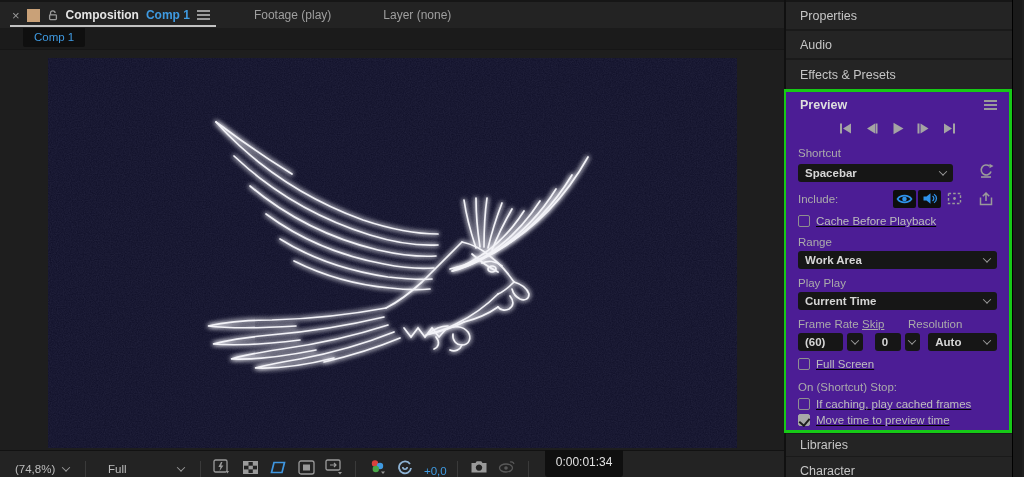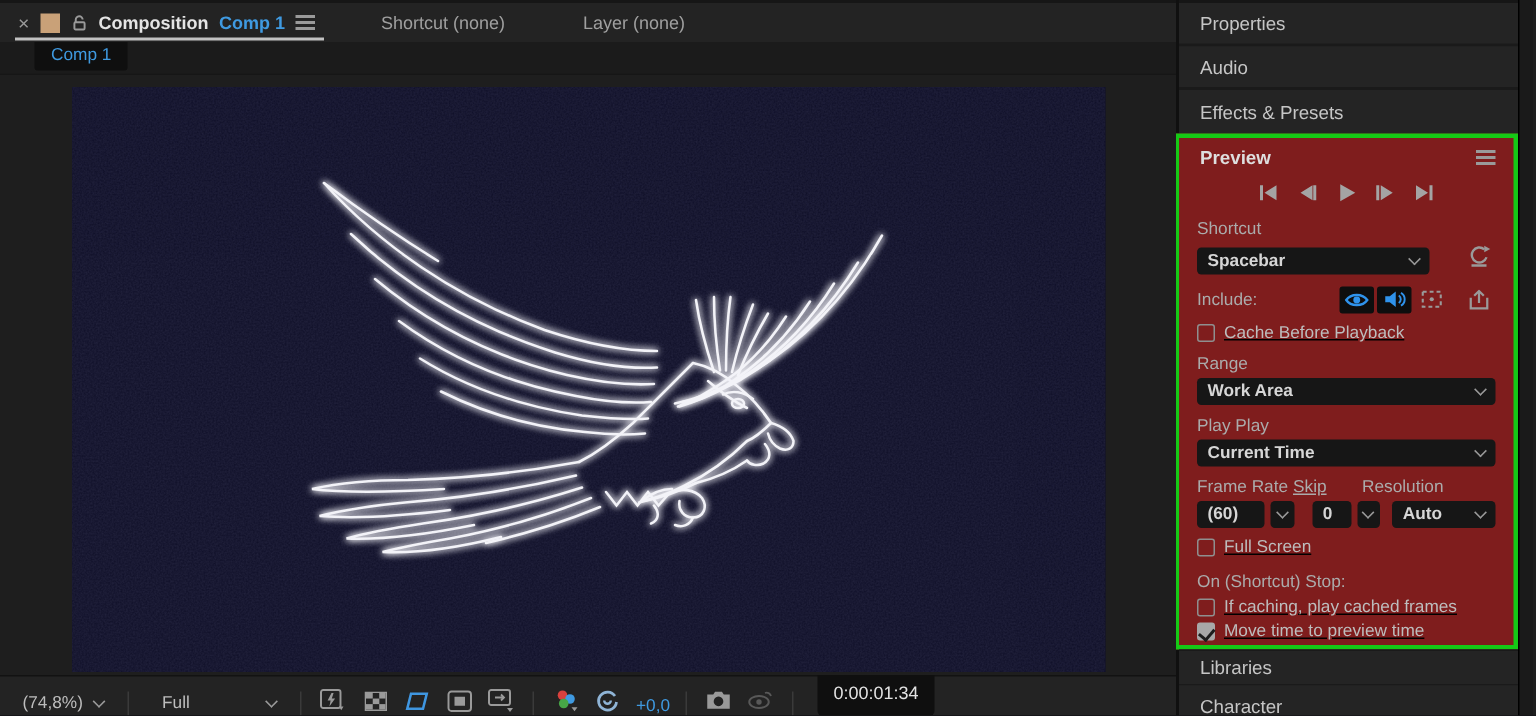--- a/index.html
+++ b/index.html
@@ -38,21 +38,21 @@
   .tbtn { width:22px; height:20px; display:flex; align-items:center; justify-content:center; flex-shrink:0; }
   .exposure-val { color:#3f9ae1; font-size:11.5px; margin-left:2px; }
   .timecode { background:#0f0f0f; color:#e2e2e2; font-size:12px; padding:8px 11px; border-radius:3px; margin-left:6px; }
 
   
   .right { width:226px; display:flex; flex-direction:column; background:#232323; border-top:2px solid #161616; }
   .phead { height:29px; display:flex; align-items:center; padding-left:14px; font-size:12.5px; color:#c6c6c6; background:#242424; border-bottom:2px solid #1a1a1a; flex-shrink:0; }
   .phead-bottom { border-bottom:1px solid #1a1a1a; border-top:1px solid #1a1a1a; height:24px; }
   .phead-last { flex:1; border-bottom:none; align-items:flex-start; padding-top:7px; height:auto; }
 
-  .preview-box { height:344px; border:3px solid #16c916; margin-left:-3px; background:#7f1d1d; overflow:hidden; display:flex; flex-direction:column; flex-shrink:0; }
+  .preview-box { height:344px; border:3px solid #16c916; margin-left:-3px; background:#4c1d95; overflow:hidden; display:flex; flex-direction:column; flex-shrink:0; }
   .pv-head { height:25px; display:flex; align-items:center; justify-content:space-between; padding:0 12px 0 14px; }
   .pv-title { font-size:12.5px; font-weight:700; color:#dedede; }
   .pv-body { padding:0 12px; flex:1; }
 
   .transport { display:flex; justify-content:center; gap:5px; margin-top:3px; }
   .trbtn { width:21px; height:17px; display:flex; align-items:center; justify-content:center; }
 
   .flabel { font-size:11.5px; color:#ababab; margin-top:10px; }
   .select { height:18px; background:#161616; border-radius:3px; display:flex; align-items:center; justify-content:space-between; padding:0 7px; color:#d6d6d6; font-size:11.5px; font-weight:700; }
   .sel-row { display:flex; align-items:center; margin-top:4px; }
@@ -104,21 +104,21 @@
         </span>
         <span class="tab-title">Composition</span>
         <span class="tab-target">Comp 1</span>
         <span class="burger">
             <i></i>
             <i></i>
             <i></i>
           </span>
         <span class="underline"></span>
       </div>
-      <div class="tab-plain tab-footage">Shortcut (none)</div>
+      <div class="tab-plain tab-footage">Footage (play)</div>
       <div class="tab-plain" style="margin-left:28px;">Layer (none)</div>
     </div>
 
     <div class="subtabrow">
       <div class="subtab">Comp 1</div>
     </div>
 
     <div class="viewport-panel">
       <div class="comp-view">
         <svg width="689" height="390" viewBox="0 0 689 390">

